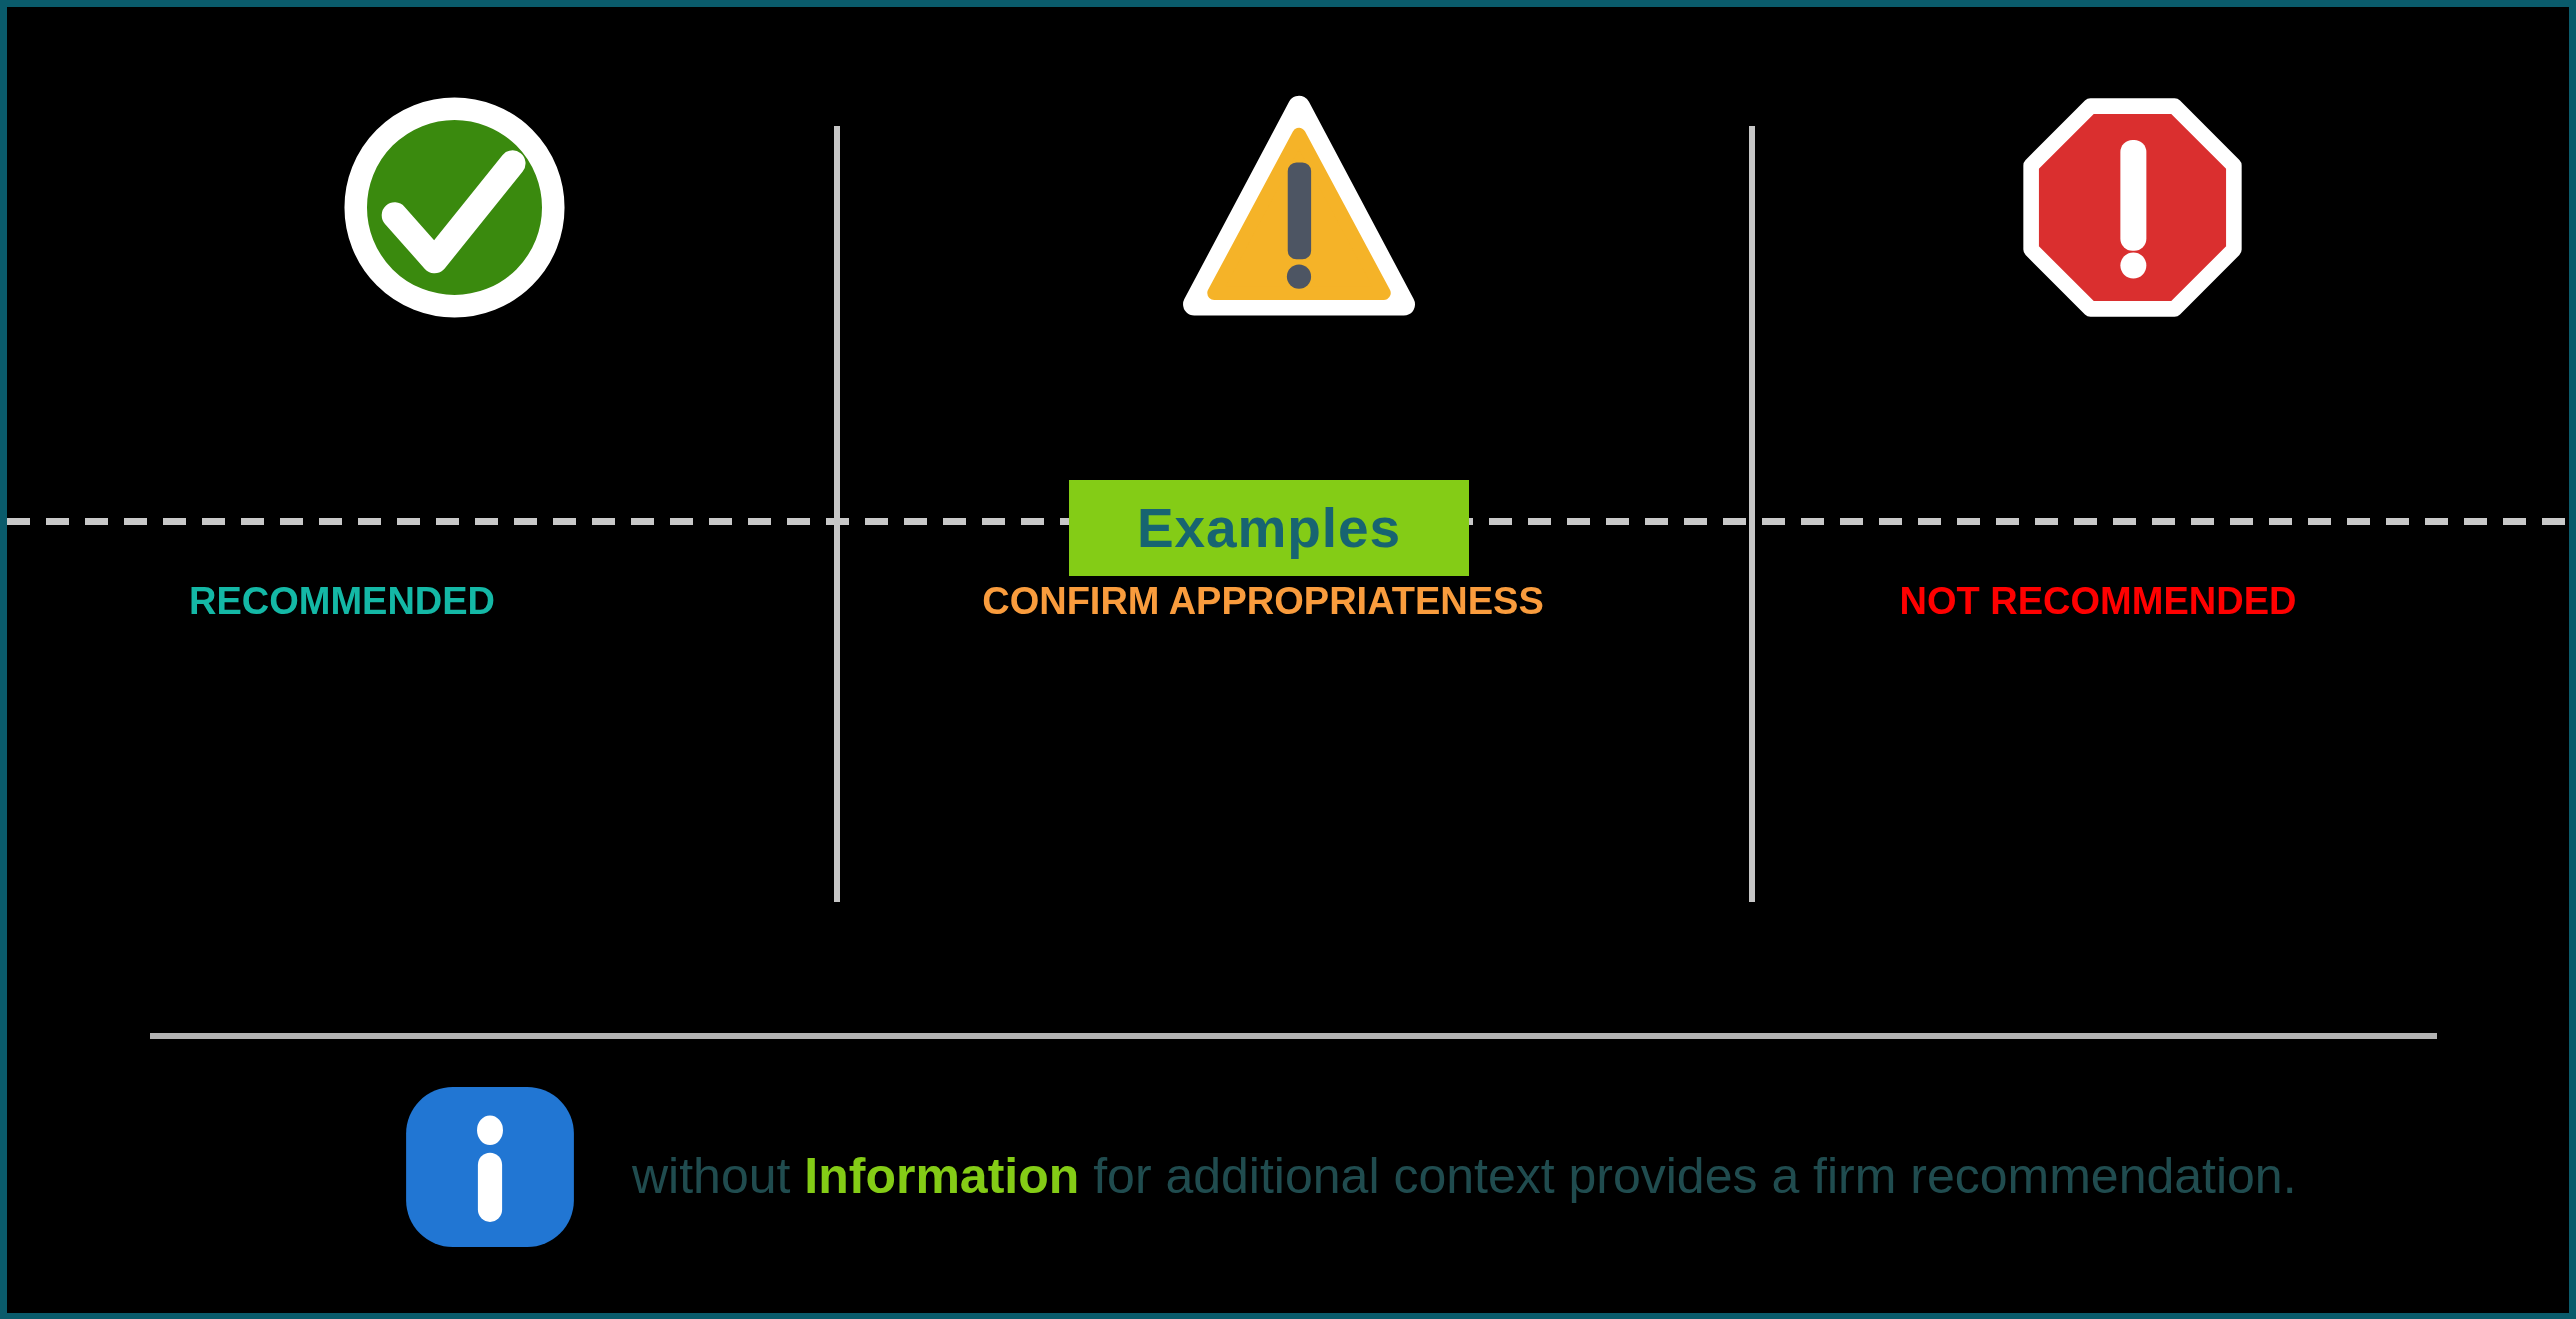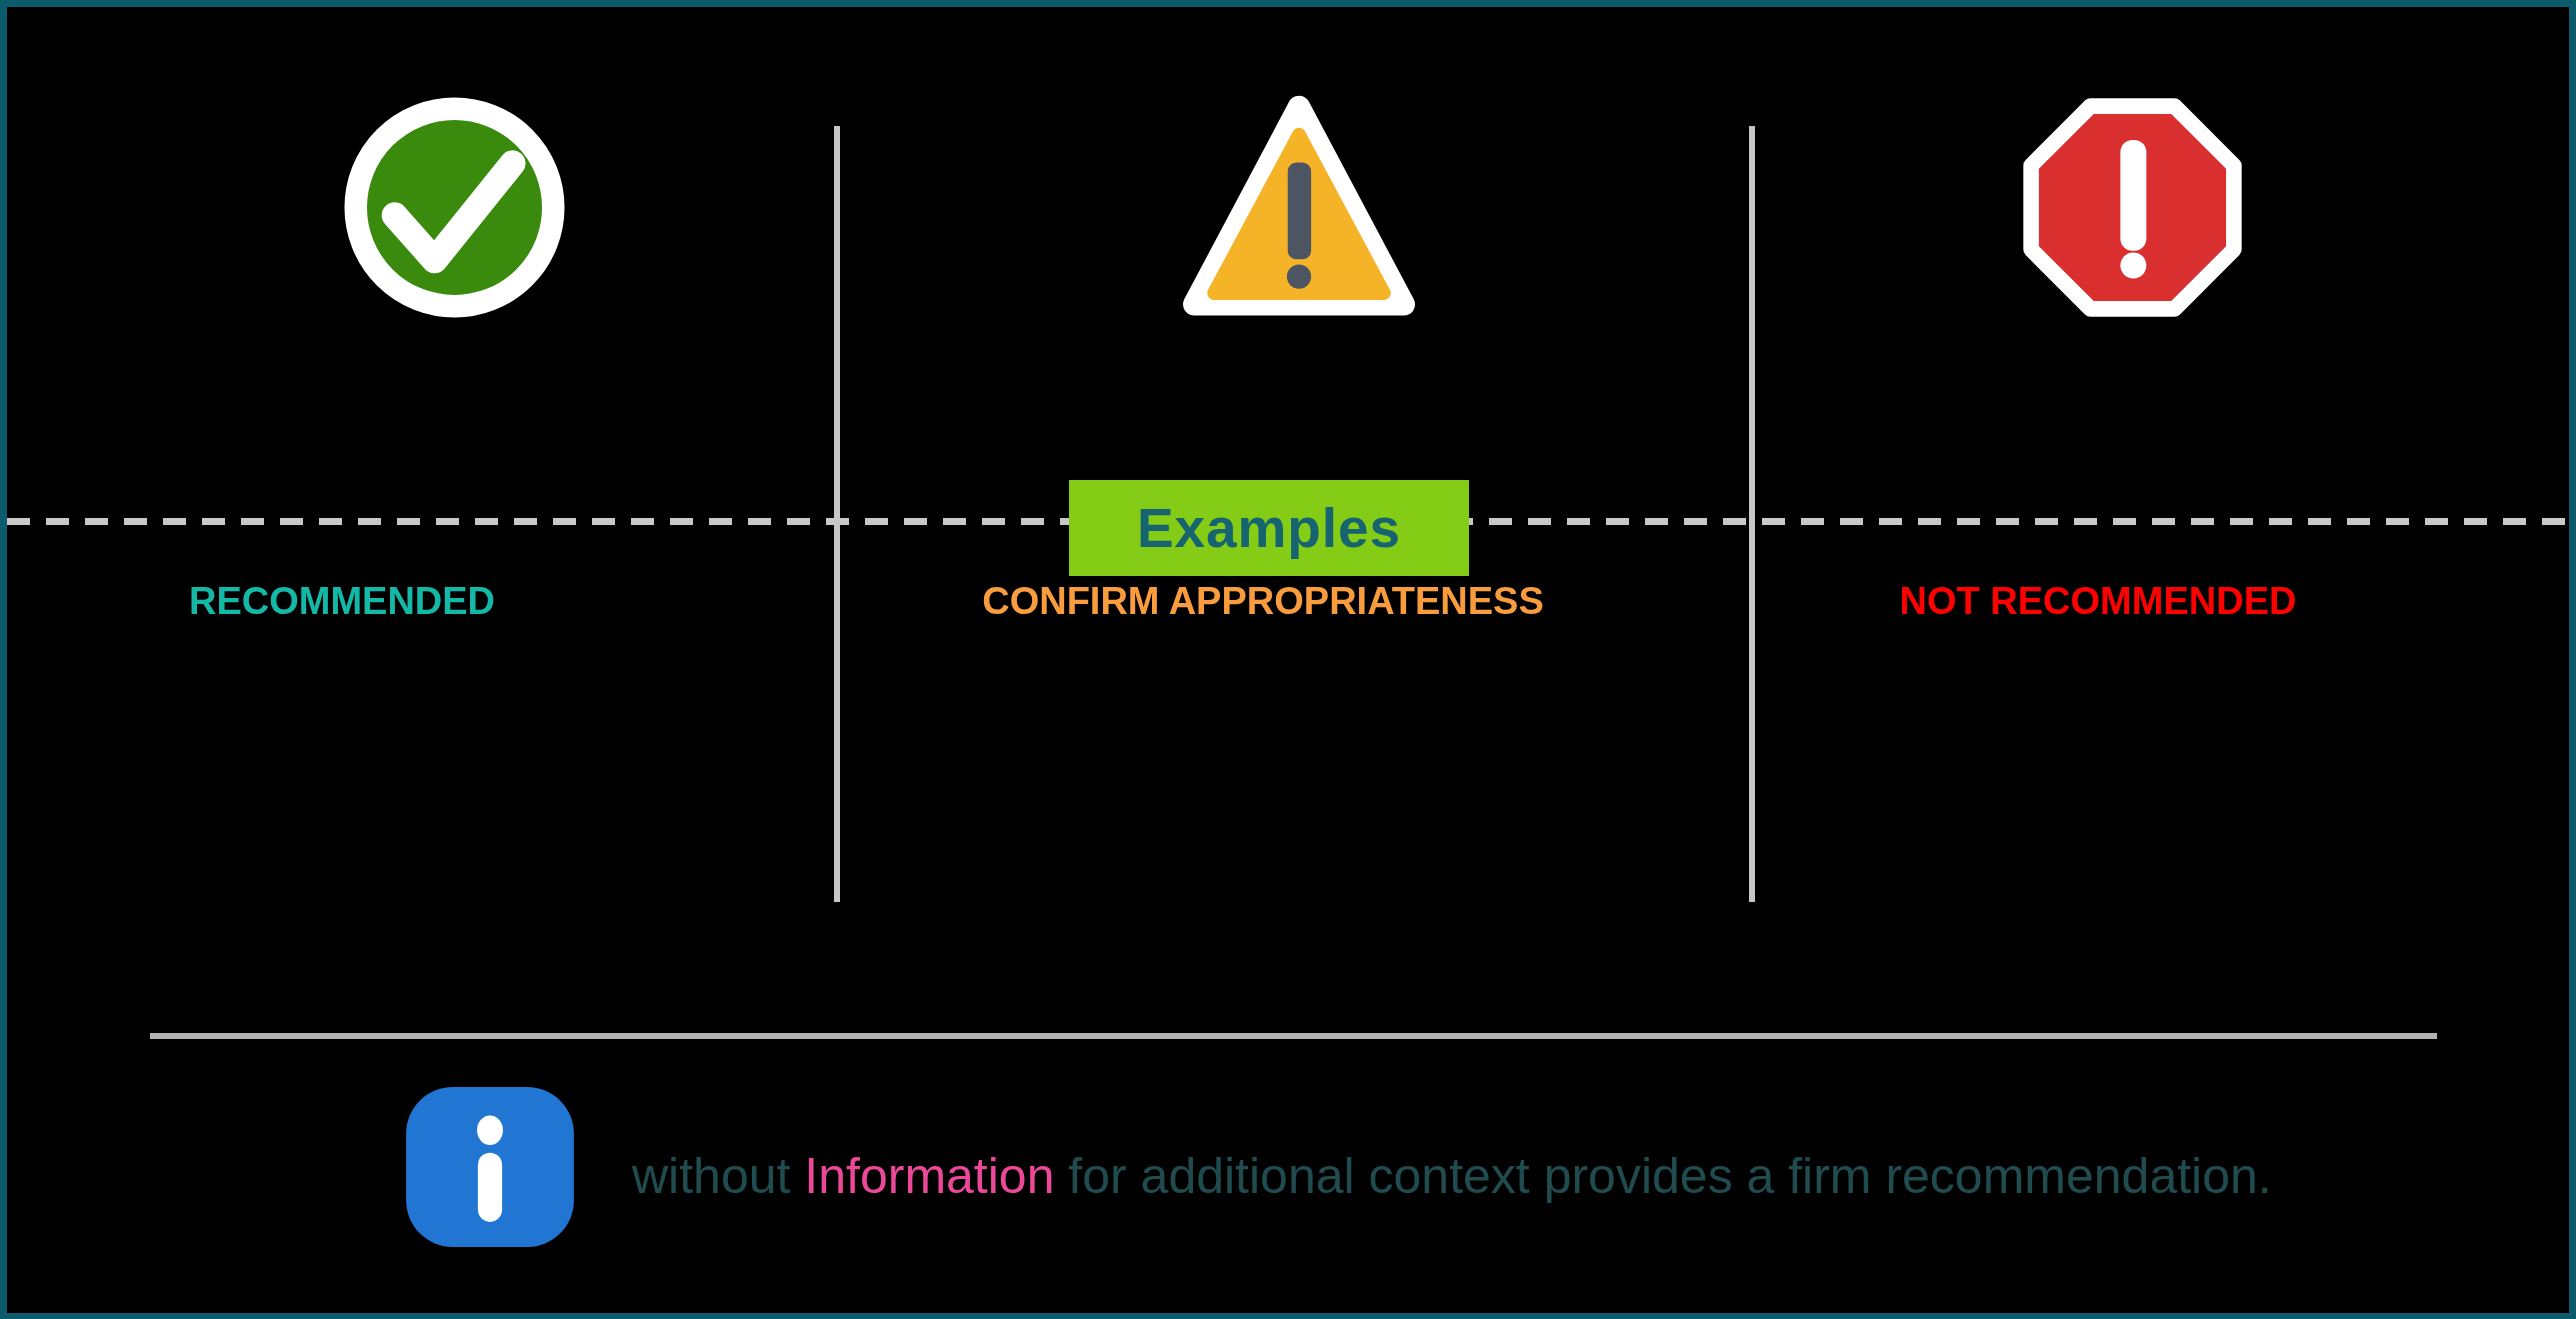--- a/index.html
+++ b/index.html
@@ -43,21 +43,21 @@
   .label-recommended{left:335px;color:#14b8a6;}
   .label-confirm{left:1256px;color:#F99C3D;}
   .label-not-recommended{left:2091px;color:#FF0000;}
   
   .footer-line{position:absolute;left:143px;top:1026px;width:2287px;height:6px;background:#B3B3B3;z-index:1;}
   .info-icon{position:absolute;left:399px;top:1080px;z-index:2;line-height:0;}
   .footer-text{
     position:absolute;left:625px;top:1140px;z-index:2;
     font-size:50px;line-height:59px;color:#204C4F;white-space:nowrap;
   }
-  .footer-text b{font-weight:normal;color:#ec4899;}
+  .footer-text b{font-weight:bold;color:#84cc16;}
 </style>
 </head>
 <body>
 
 <div class="canvas">
 
   <div class="dashed-line"></div>
 
   <div class="divider-v first"></div>
   <div class="divider-v second"></div>

